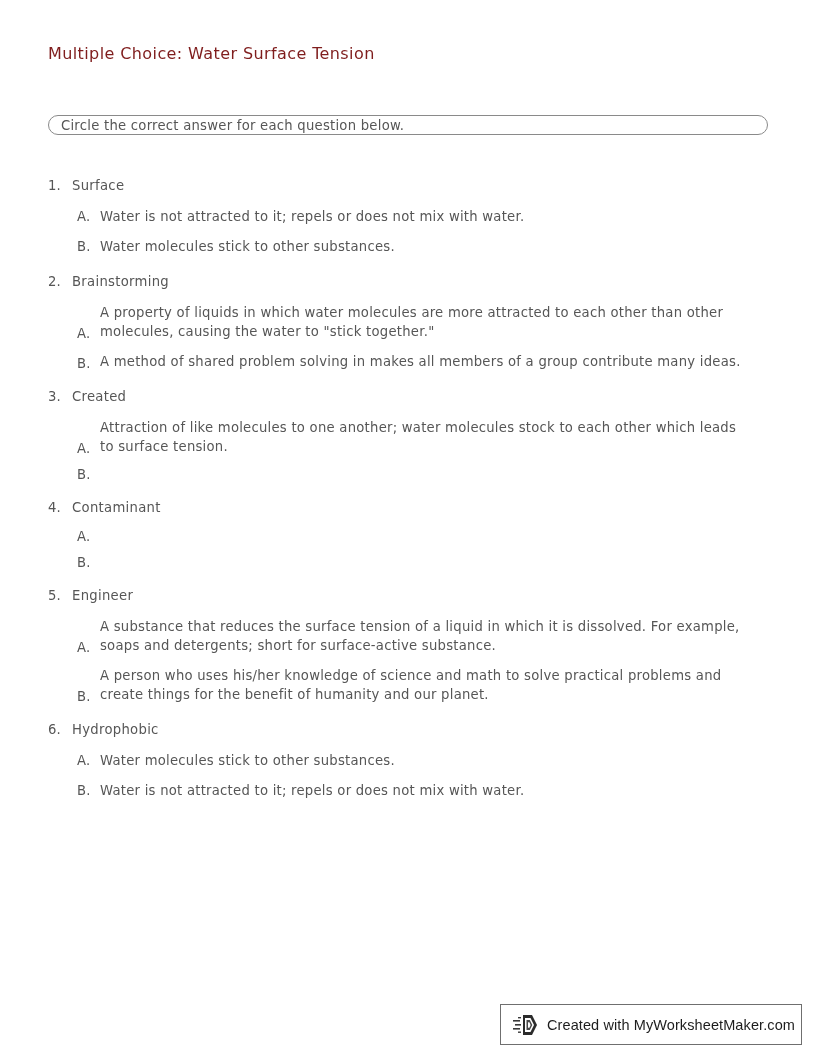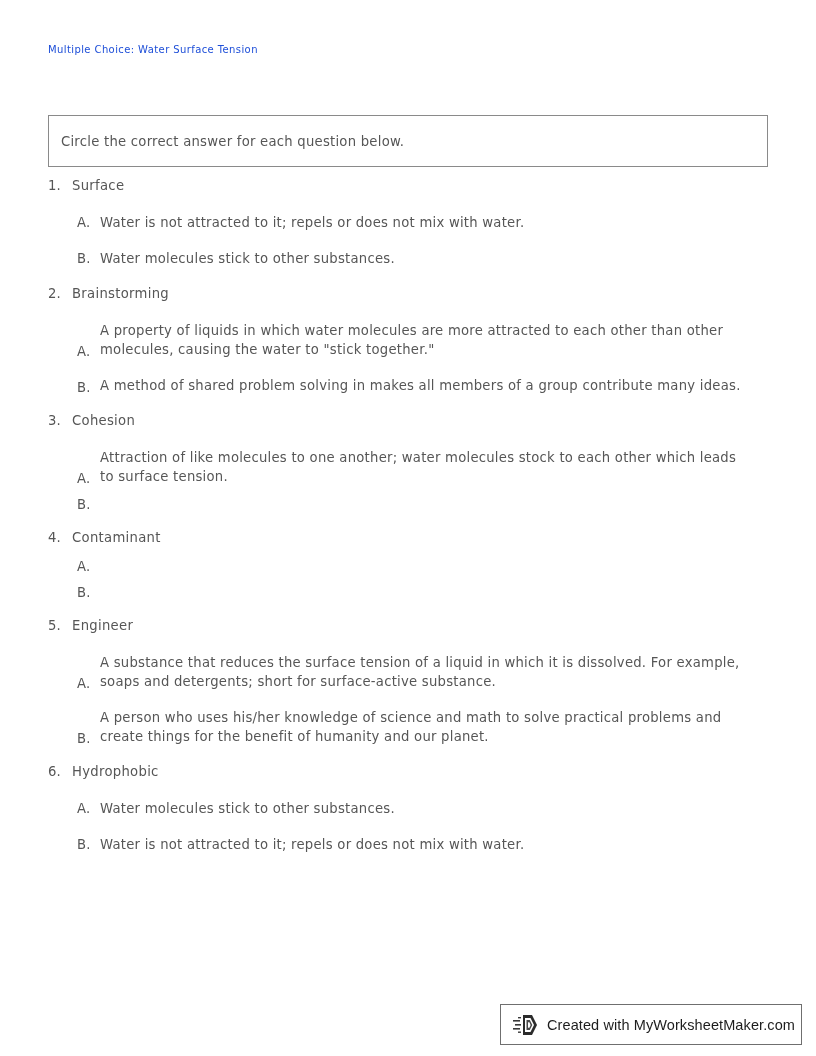--- a/index.html
+++ b/index.html
@@ -21,35 +21,35 @@
     left: 0; top: 0;
     width: 816px;
     height: 1056px;
   }
 
   
   .worksheet-title {
     position: absolute;
     left: 48px;
     top: 44px;
-    font-size: 10px;
+    font-size: 16px;
     letter-spacing: 0.4px;
-    color: #1d4ed8;
+    color: #7f1d1d;
     white-space: nowrap;
   }
 
   
   .instructions-box {
     position: absolute;
     left: 48px;
     top: 115px;
     width: 720px;
-    height: 52px;
+    height: 20px;
     border: 1.4px solid #8a8a8a;
-    border-radius: 0;
+    border-radius: 13px;
     box-sizing: border-box;
     background: #ffffff;
   }
   .instructions-text {
     position: absolute;
     left: 12px;
     top: 50%;
     transform: translateY(-50%);
     font-size: 13.2px;
     letter-spacing: 0.25px;
@@ -107,21 +107,20 @@
     font-size: 13.2px;
     color: #565656;
     letter-spacing: 0.2px;
   }
   .option-text {
     font-size: 13.2px;
     line-height: 19px;
     color: #565656;
     letter-spacing: 0.25px;
     max-width: 650px;
-    margin-top: 6px;
   }
 
   
   .footer-badge {
     position: absolute;
     left: 500px;
     top: 1004px;
     width: 302px;
     height: 41px;
     border: 1.4px solid #6f6f6f;
@@ -186,21 +185,21 @@
           </div>
           <div class="option-row">
             <span class="option-letter">B.</span>
             <span class="option-text">A method of shared problem solving in makes all members of a group contribute many ideas.</span>
           </div>
         </div>
       </div>
       <div class="question-block">
         <div class="question-head">
           <span class="question-number">3.</span>
-          <span class="question-text">Cohesion</span>
+          <span class="question-text">Created</span>
         </div>
         <div class="options">
           <div class="option-row">
             <span class="option-letter">A.</span>
             <span class="option-text">Attraction of like molecules to one another; water molecules stock to each other which leads to surface tension.</span>
           </div>
           <div class="option-row">
             <span class="option-letter">B.</span>
           </div>
         </div>

